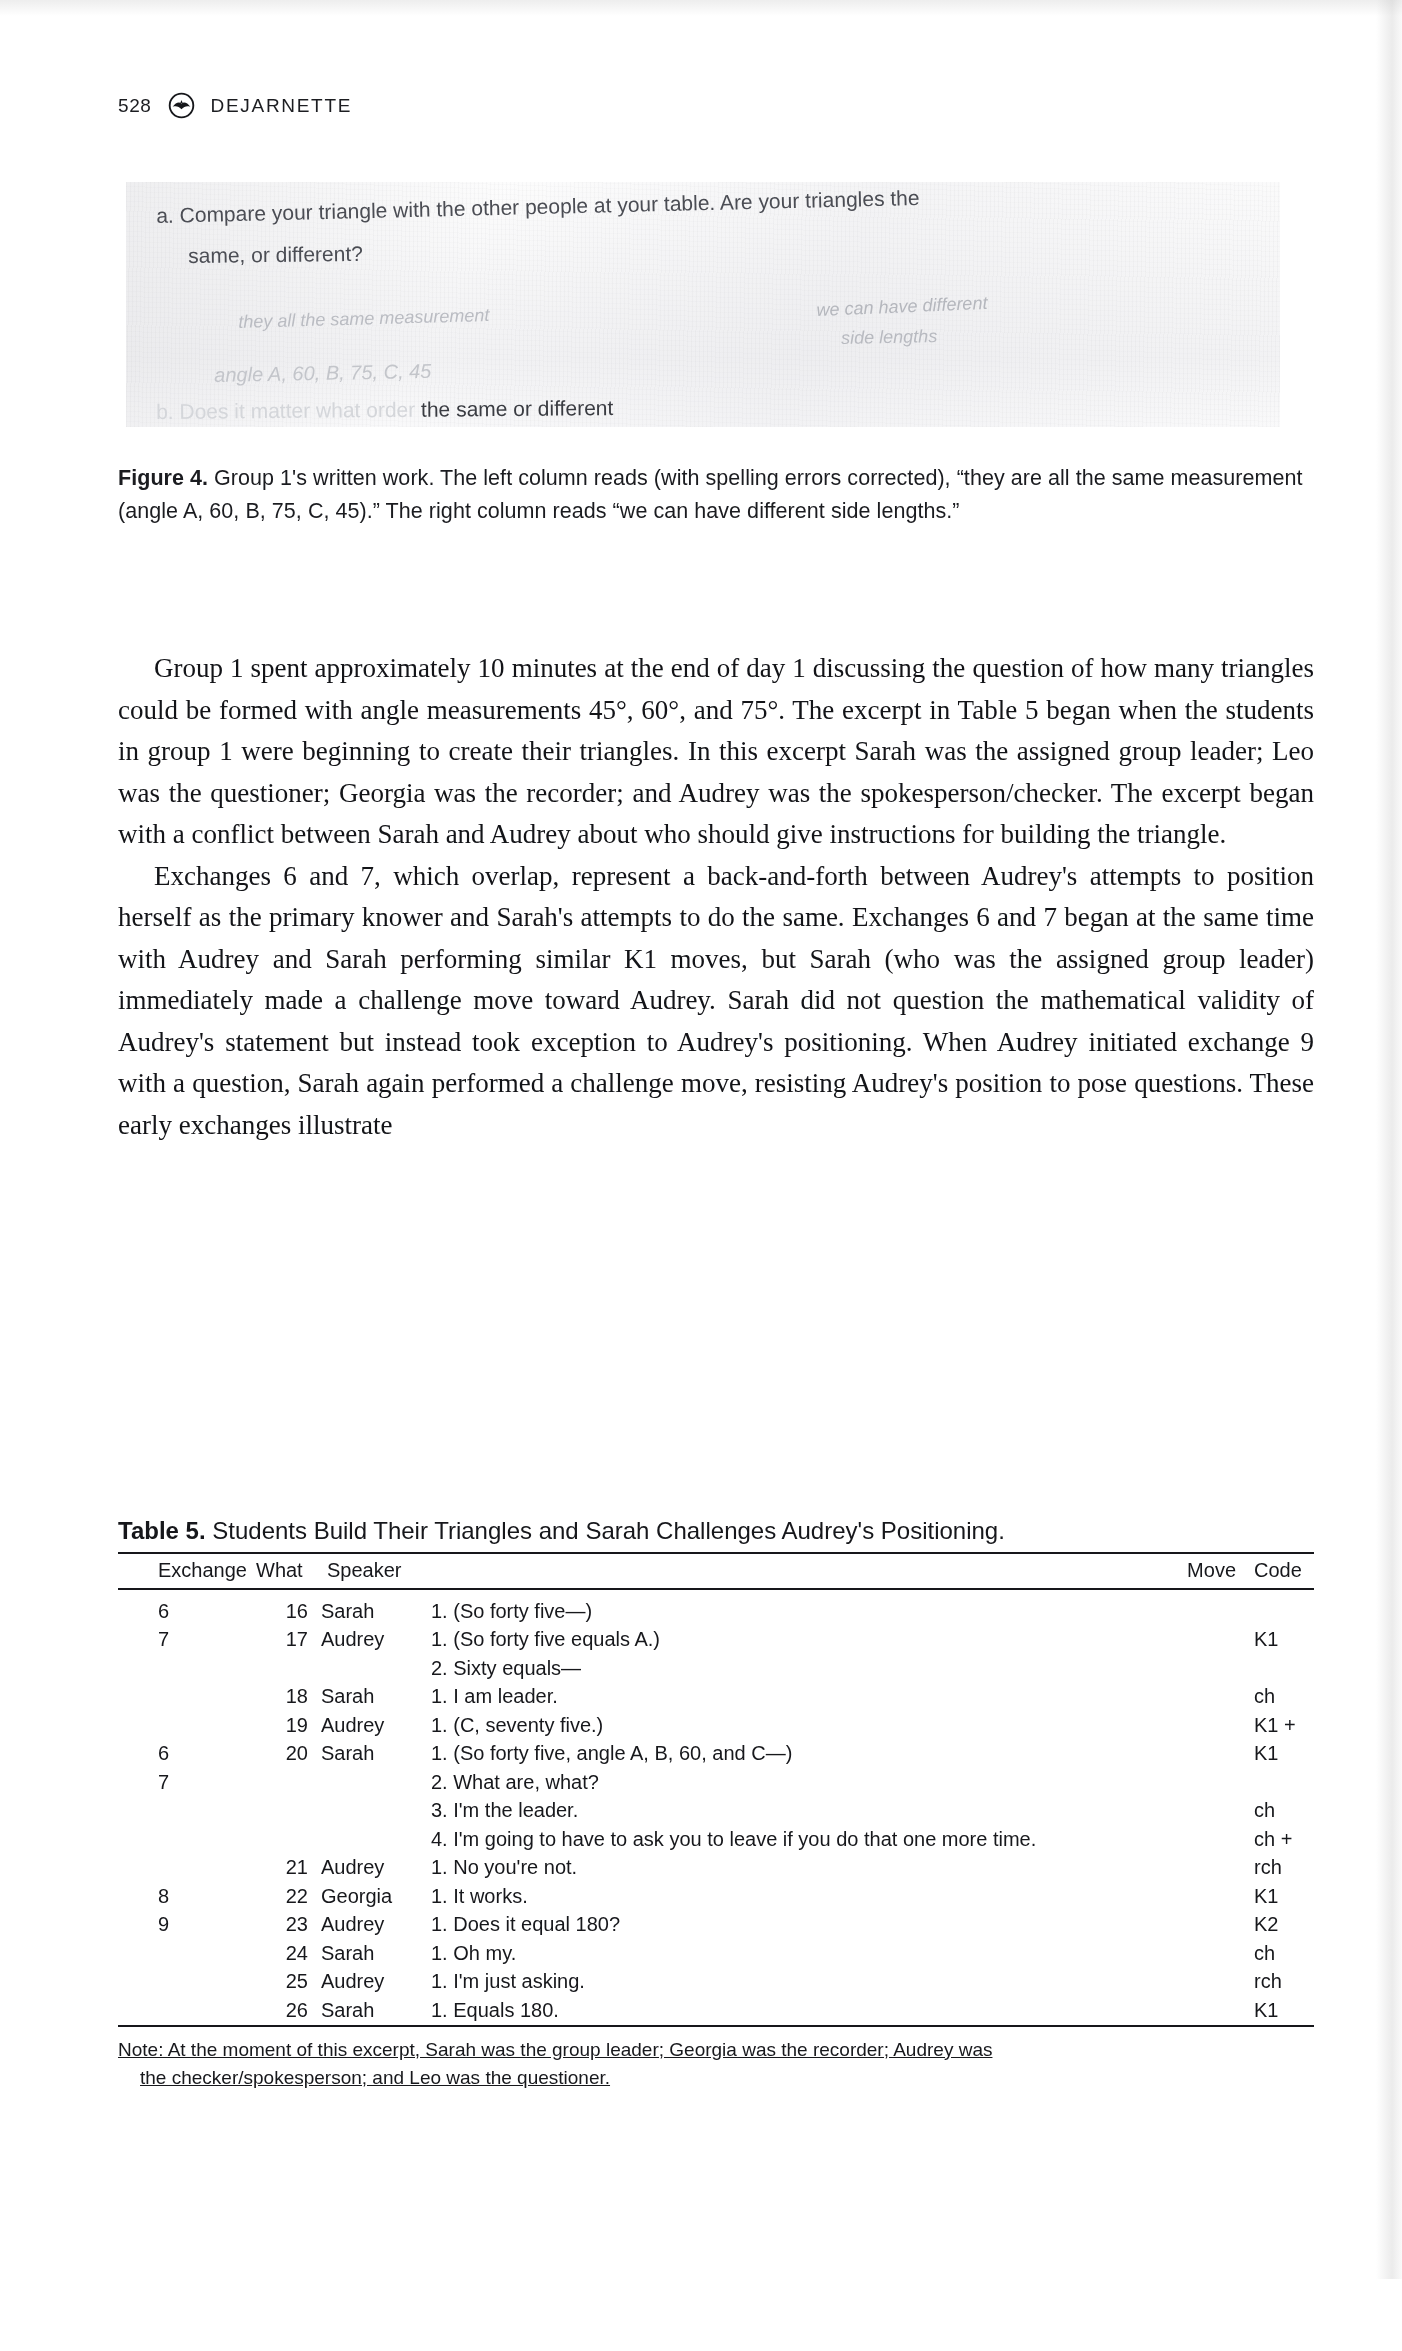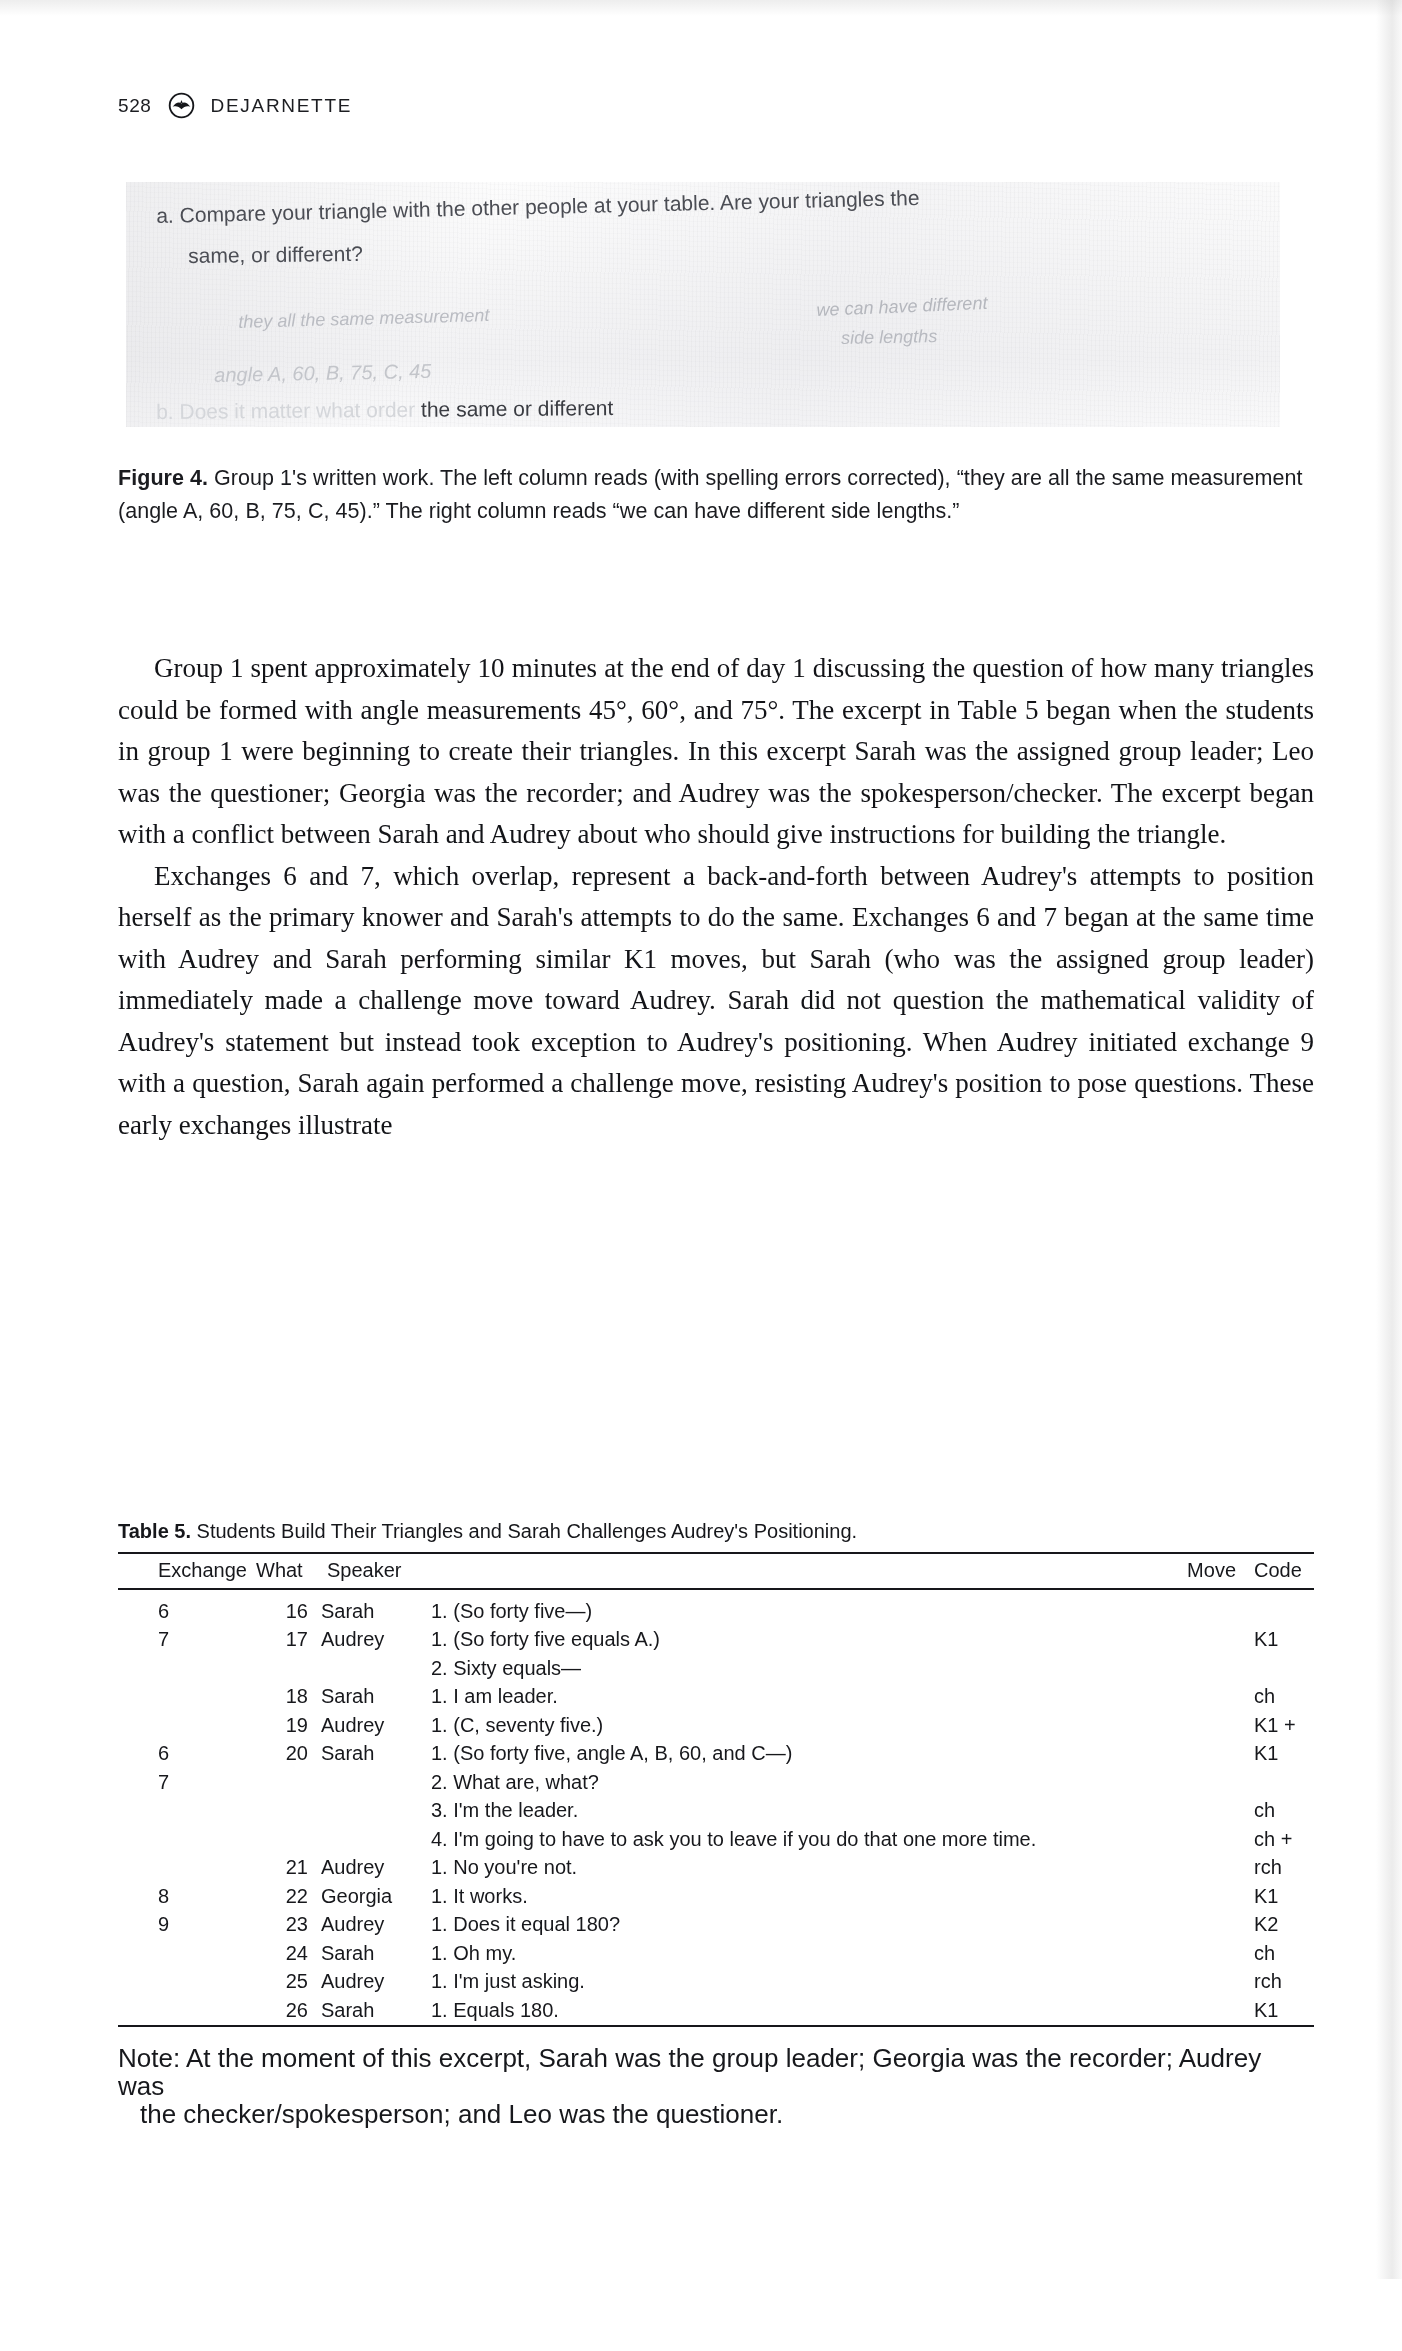--- a/index.html
+++ b/index.html
@@ -182,21 +182,21 @@
   }
 
   
   .table-block {
     position: absolute;
     left: 118px;
     top: 1516px;
     width: 1196px;
   }
   .table-title {
-    font-size: 20px;
+    font-size: 24px;
     line-height: 30px;
     color: #16171b;
     padding-bottom: 6px;
   }
   .table-title b { font-weight: 700; }
   .rule-top {
     border-top: 2.4px solid #16171b;
   }
   .rule-mid {
     border-top: 2.4px solid #16171b;
@@ -230,24 +230,25 @@
   th.c-turn { text-align: left; padding-left: 6px !important; }
   th.c-exch { text-align: left; }
   th.c-code { text-align: left; }
   .move-hang {
     display: block;
     max-width: 760px;
     padding-left: 21px;
     text-indent: -21px;
   }
   .note {
-    font-size: 26px;
+    font-size: 19px;
     line-height: 28px;
     color: #17181c;
-    padding-top: 17px;
+    padding-top: 9px;
+    text-decoration: underline;
   }
   .note .cont { display: block; padding-left: 22px; }
   .spacer-row td { height: 7px; padding: 0 !important; }
 </style>
 </head>
 <body>
 
 <div class="page">
 
   <div class="scan-edge-top"></div>

